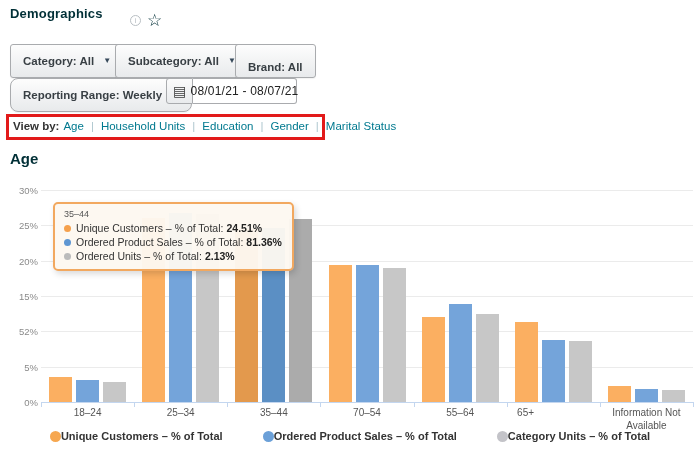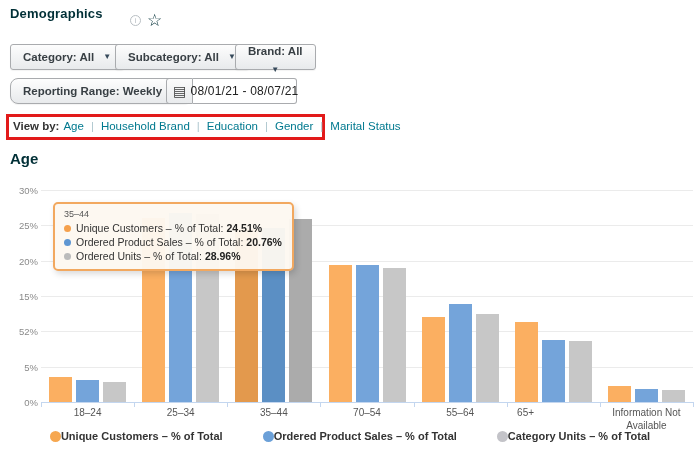--- a/index.html
+++ b/index.html
@@ -17,21 +17,21 @@
   .title-icons { position:absolute; left:130px; top:12px; display:flex; align-items:center; gap:6px; }
   .info-circle {
     width:11px; height:11px; border:1px solid #b9bfc4; border-radius:50%;
     color:#b9bfc4; font-size:8px; line-height:9px; text-align:center; display:inline-block;
   }
   .star { color:#002f36; font-size:17px; line-height:17px; cursor:pointer; }
 
   
   .btn {
     position:absolute; height:26px; display:inline-flex; align-items:center; gap:9px;
-    padding:0 12px; background:linear-gradient(#fdfdfd,#e8eaec);
+    padding:16px 12px; background:linear-gradient(#fdfdfd,#e8eaec);
     border:1px solid #a9abae; border-radius:3px; cursor:pointer;
     font-size:11.5px; font-weight:bold; color:#383f44; box-shadow:0 1px 1px rgba(0,0,0,.05);
     white-space:nowrap;
   }
   .caret { font-size:8px; color:#36495a; line-height:8px; }
   .date-group { position:absolute; left:166px; top:78px; display:flex; height:26px; }
   .cal-btn {
     width:27px; height:26px; background:linear-gradient(#fbfbfb,#e9ebed);
     border:1px solid #a9abae; border-radius:3px 0 0 3px; cursor:pointer;
     display:flex; align-items:center; justify-content:center;
@@ -127,21 +127,21 @@
   <div class="date-group">
     <div class="cal-btn">
       <span class="cal-glyph">▤</span>
     </div>
     <div class="date-input">08/01/21 - 08/07/21</div>
   </div>
 
   <div class="viewby-box"></div>
   <div class="viewby-inner">
     <span class="viewby-label">View by:</span>
-    <span id="viewby-links"><a>Age</a><span class="vb-sep">|</span><a>Household Brand</a><span class="vb-sep">|</span><a>Education</a><span class="vb-sep">|</span><a>Gender</a><span class="vb-sep">|</span><a>Marital Status</a></span>
+    <span id="viewby-links"><a>Age</a><span class="vb-sep">|</span><a>Household Units</a><span class="vb-sep">|</span><a>Education</a><span class="vb-sep">|</span><a>Gender</a><span class="vb-sep">|</span><a>Marital Status</a></span>
   </div>
 
   <div class="section-title">Age</div>
 
   <div id="ylabels">
       <div class="ylabel" style="left: 8px; top: 185px;">30%</div>
       <div class="ylabel" style="left: 8px; top: 220.333px;">25%</div>
       <div class="ylabel" style="left: 8px; top: 255.667px;">20%</div>
       <div class="ylabel" style="left: 8px; top: 291px;">15%</div>
       <div class="ylabel" style="left: 8px; top: 326.333px;">52%</div>
@@ -200,26 +200,26 @@
     <div class="tt-title">35–44</div>
     <div id="tt-rows">
         <div class="tt-row">
           <span class="tt-dot" style="background: rgb(245, 160, 76);"></span>
           <span>Unique Customers – % of Total:</span>
           <span class="tt-val">24.51%</span>
         </div>
         <div class="tt-row">
           <span class="tt-dot" style="background: rgb(94, 150, 210);"></span>
           <span>Ordered Product Sales – % of Total:</span>
-          <span class="tt-val">20.76%</span>
+          <span class="tt-val">81.36%</span>
         </div>
         <div class="tt-row">
           <span class="tt-dot" style="background: rgb(187, 187, 187);"></span>
           <span>Ordered Units – % of Total:</span>
-          <span class="tt-val">28.96%</span>
+          <span class="tt-val">2.13%</span>
         </div>
       </div>
   </div>
 
   <div class="legend" id="legend">
       <div class="legend-item">
         <span class="legend-dot" style="background: rgb(246, 167, 80);"></span>
         <span class="legend-label">Unique Customers – % of Total</span>
       </div>
       <div class="legend-item">

